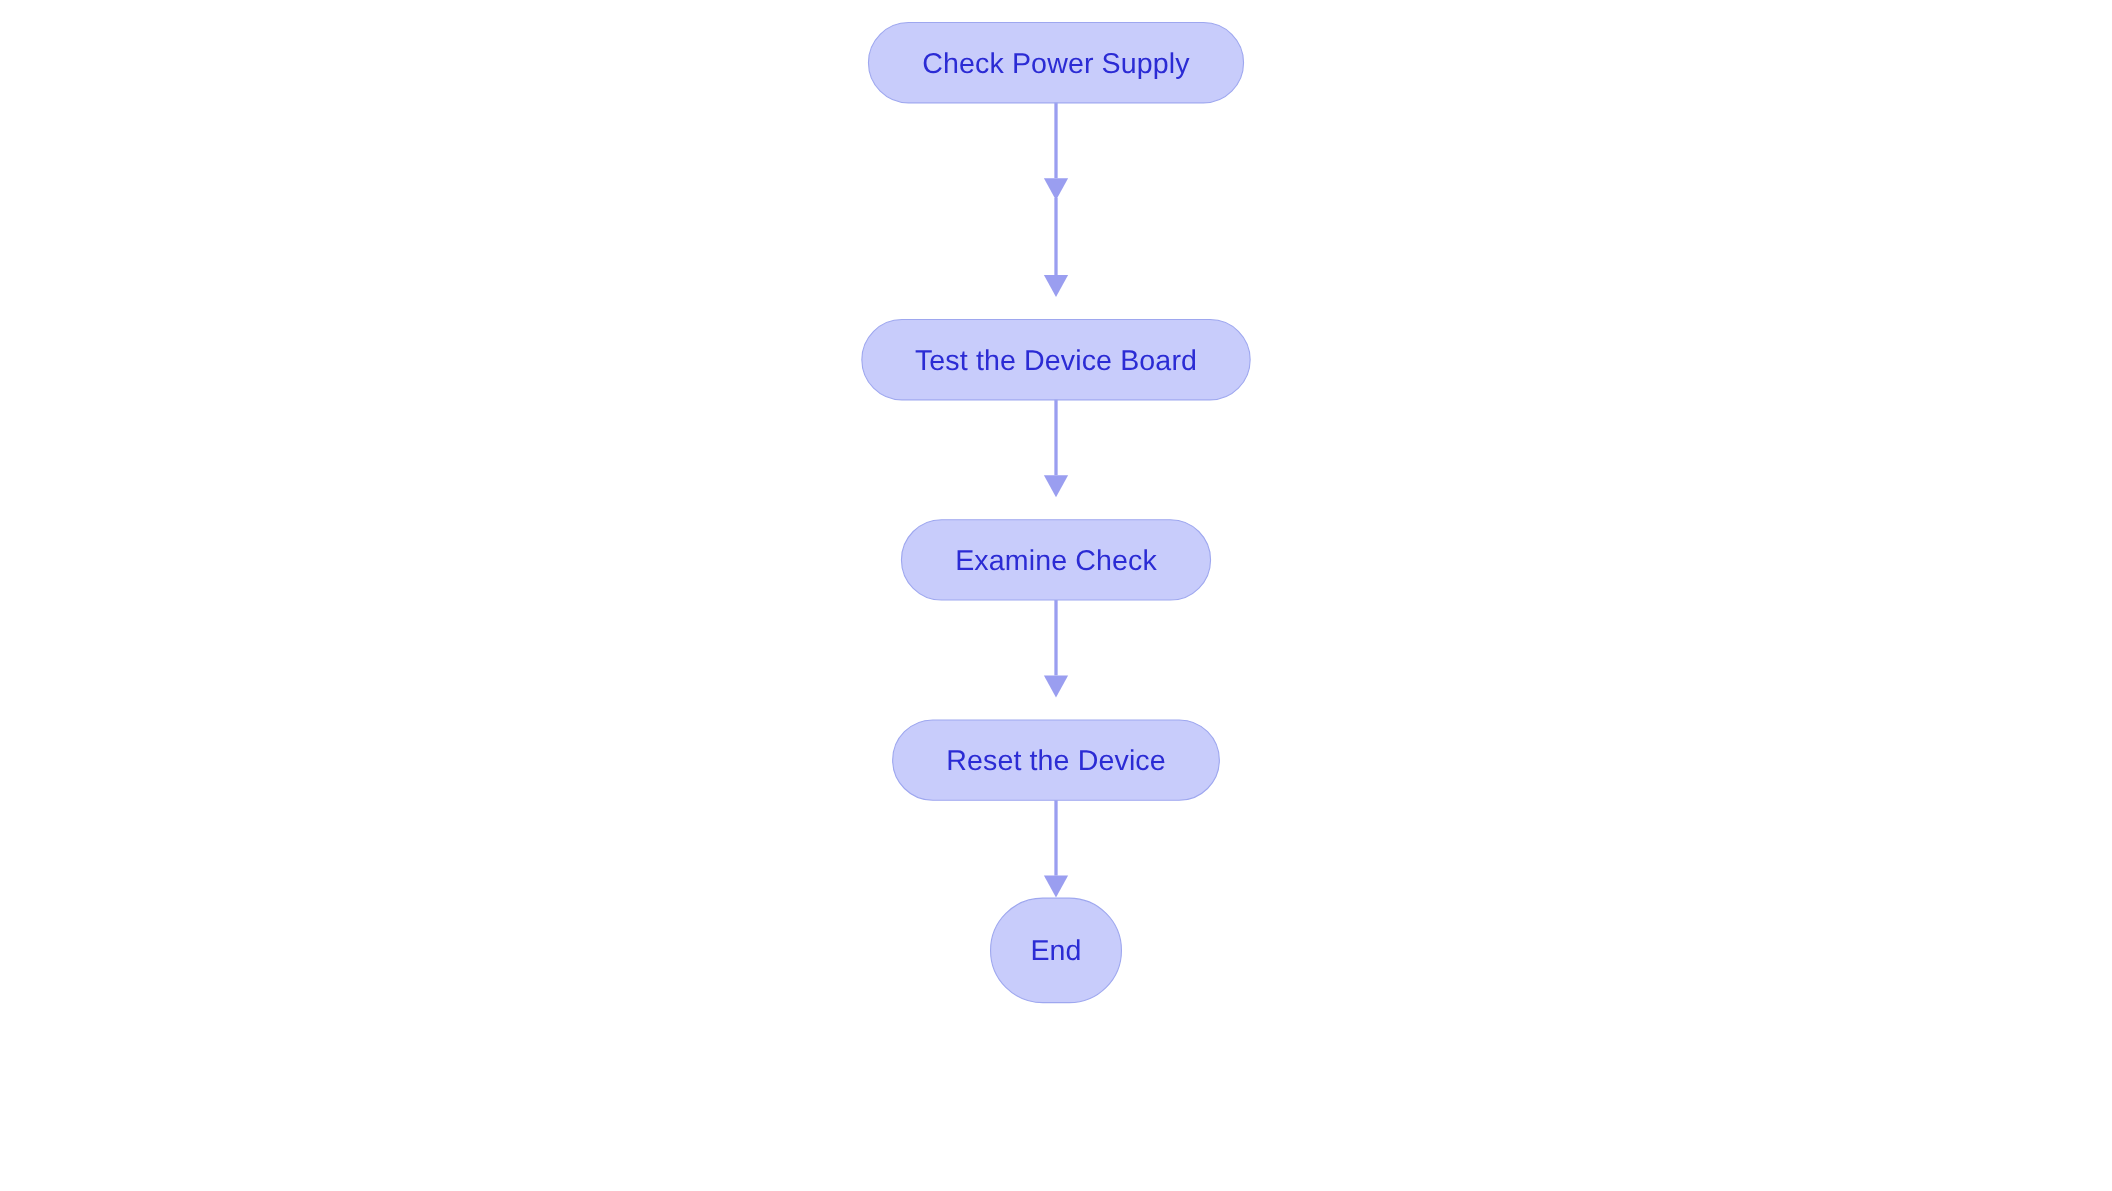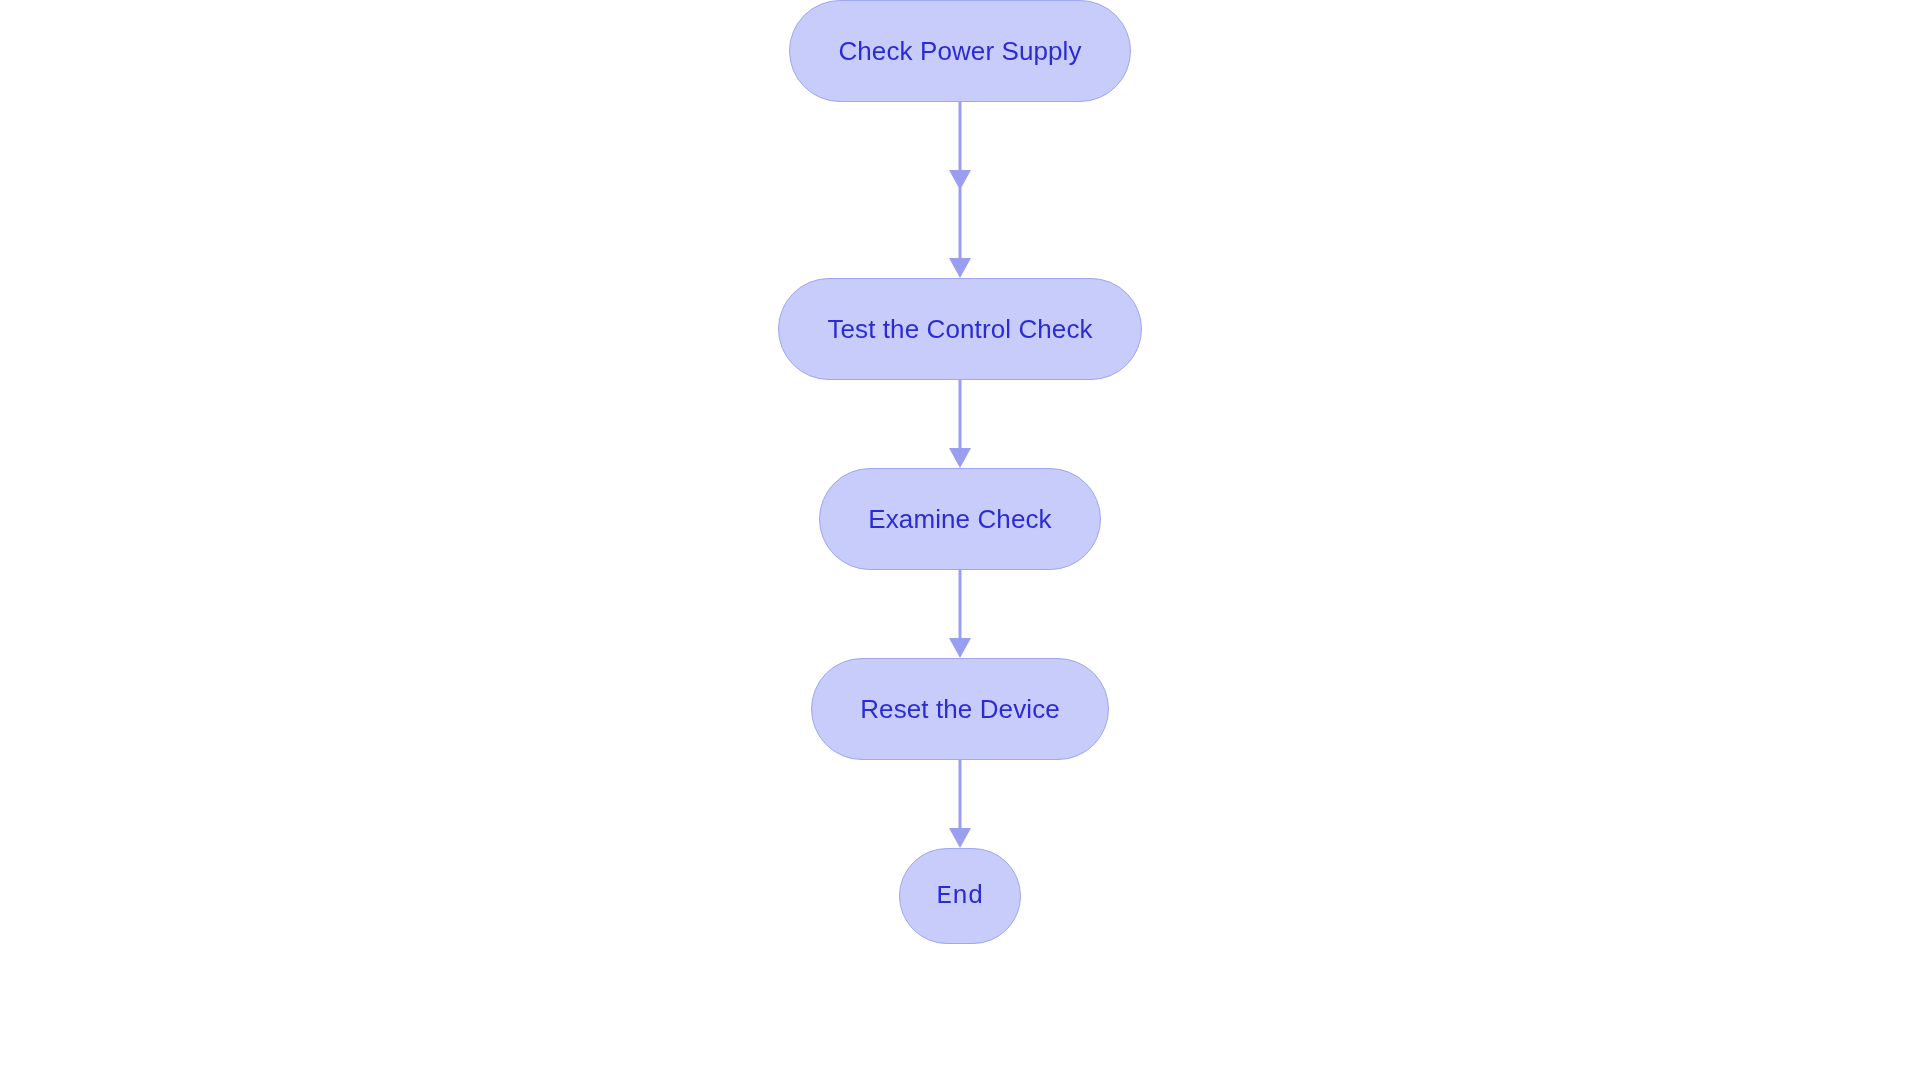--- a/index.html
+++ b/index.html
@@ -49,30 +49,30 @@
   }
 
   .node-label {
     font-size: 26px;
     letter-spacing: 0.1px;
     color: #2b2bd4;
     padding: 0 2px;
   }
 
   .node.process {
-    height: 102px;
+    height: 74px;
     padding: 0 46px;
+    margin-top: 20px;
   }
 
   .node.terminal {
     height: 96px;
     min-width: 118px;
     padding: 0 34px;
     border-radius: 999px;
-    font-family: Liberation Mono, monospace;
   }
 
   
   .connector {
     position: relative;
     width: 40px;
     height: 88px;
     z-index: 1;
   }
   .connector .stem {
@@ -111,21 +111,21 @@
       <div class="head"></div>
     </div>
 
 
     <div class="connector">
       <div class="stem"></div>
       <div class="head"></div>
     </div>
 
     <div class="node process">
-      <span class="node-label">Test the Control Check</span>
+      <span class="node-label">Test the Device Board</span>
     </div>
 
     <div class="connector">
       <div class="stem"></div>
       <div class="head"></div>
     </div>
 
     <div class="node process">
       <span class="node-label">Examine Check</span>
     </div>

